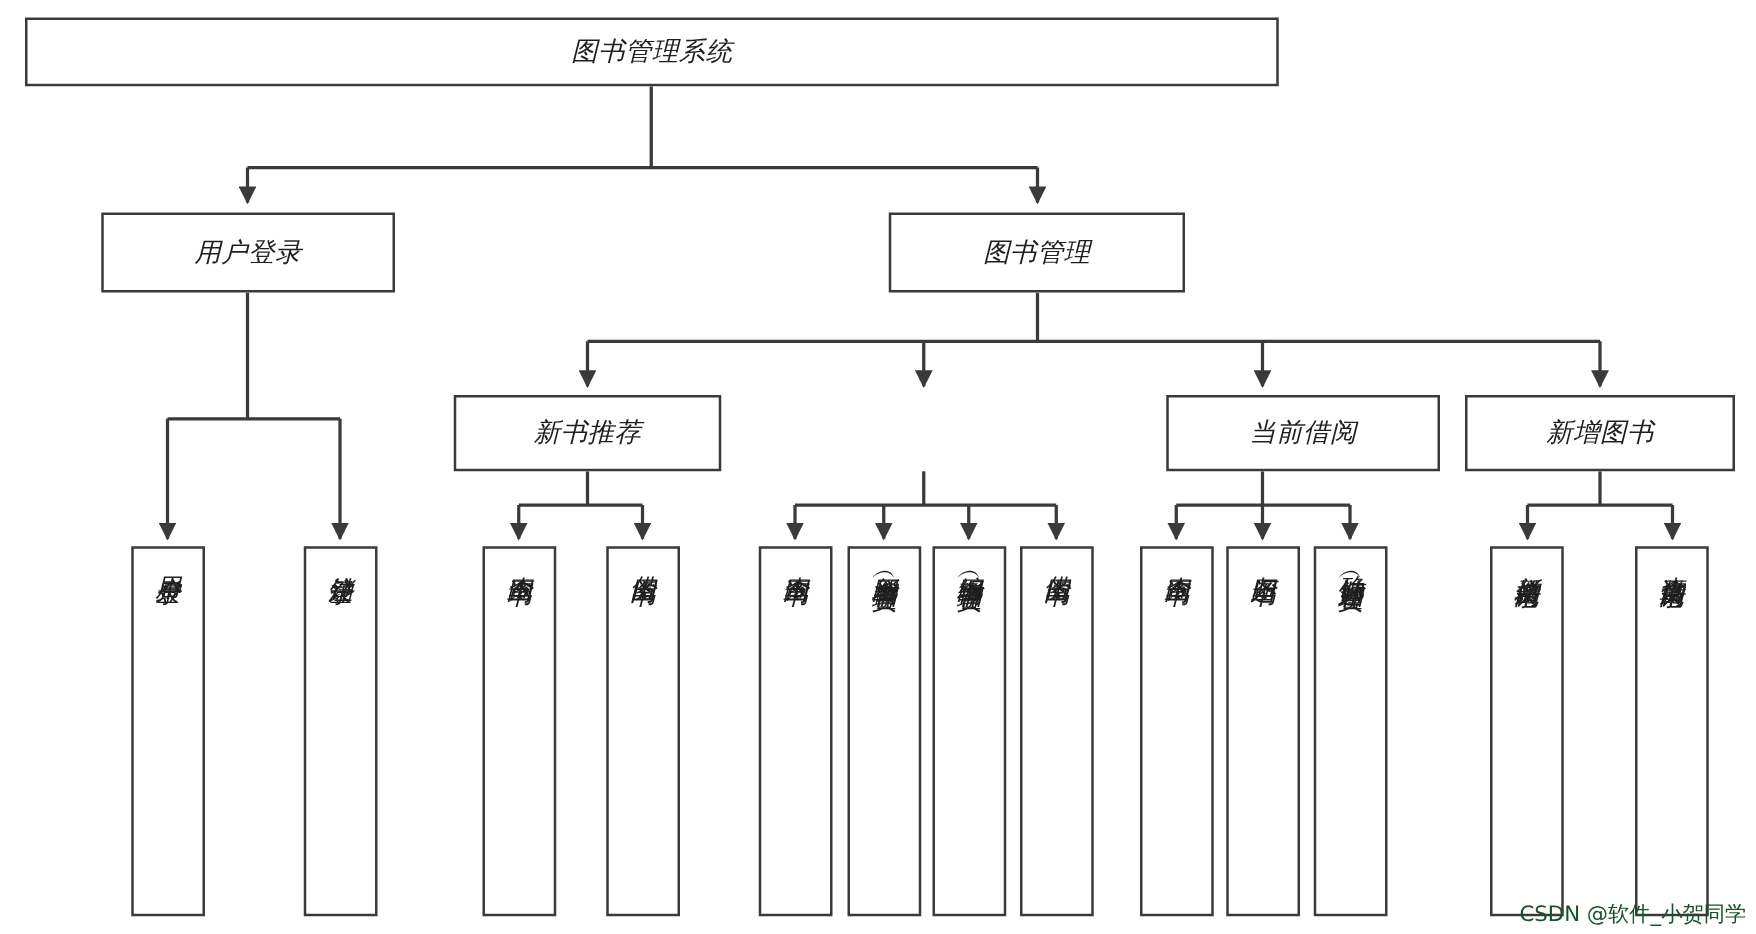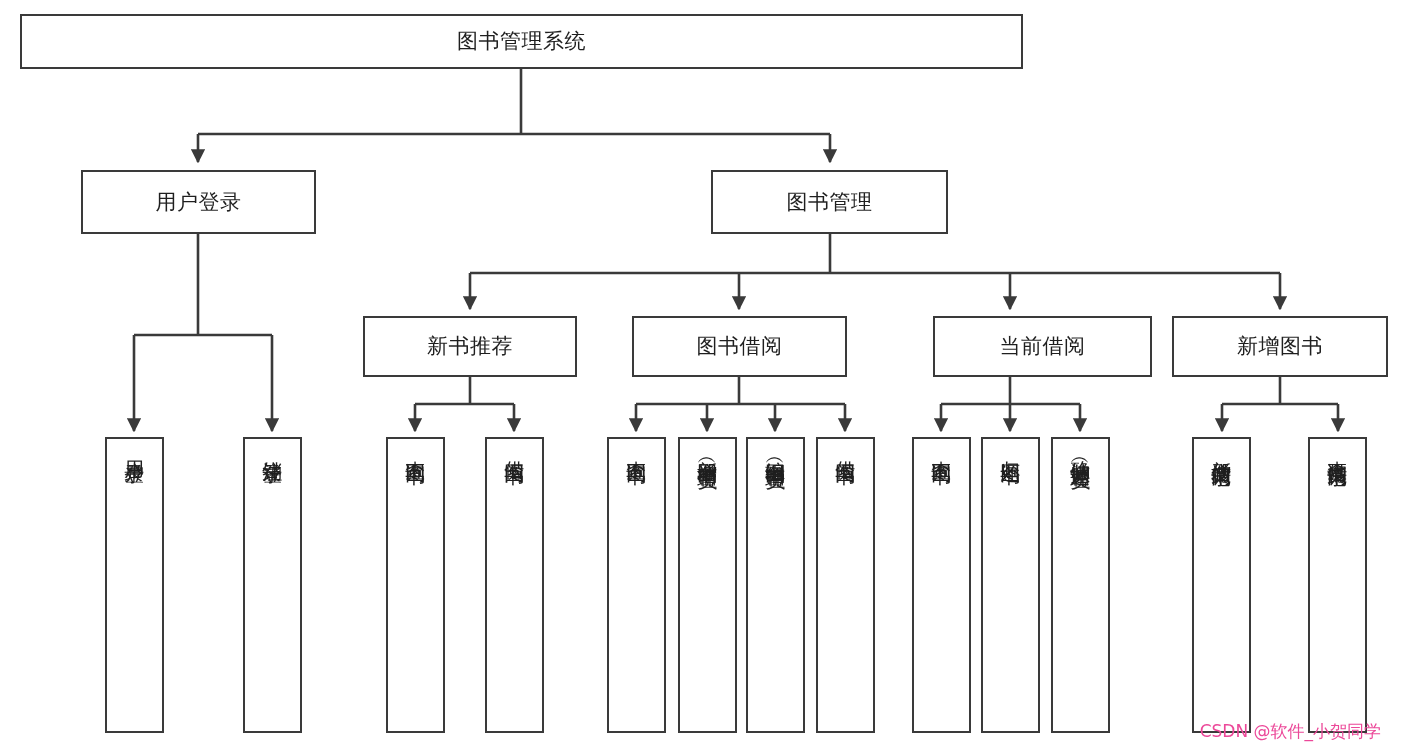--- a/index.html
+++ b/index.html
@@ -34,20 +34,21 @@
     display: flex;
     align-items: center;
     justify-content: center;
     color: #1f1f1f;
     z-index: 2;
   }
   .node .lbl {
     display: block;
     line-height: 1.05;
     white-space: nowrap;
+    font-style: italic;
   }
   
   .node.horiz .lbl {
     font-size: 21px;
     letter-spacing: 0.5px;
   }
   .node.root .lbl {
     font-size: 21px;
   }
   
@@ -61,24 +62,24 @@
     font-size: 20px;
     line-height: 1.12;
     letter-spacing: 1.5px;
     white-space: nowrap;
   }
   .node.vert.tall .lbl {
     font-size: 20px;
   }
   .watermark {
     position: absolute;
-    right: 24px;
+    right: 8px;
     bottom: 4px;
     font-size: 17px;
-    color: #ec4899;
+    color: #14532d;
     z-index: 5;
     white-space: nowrap;
     font-family: "DejaVu Sans", "Liberation Sans", sans-serif;
   }
 </style>
 </head>
 <body>
 
 <div id="canvas">
 
@@ -139,23 +140,20 @@
   <div class="node horiz" style="left:81px; top:170px; width:235px; height:64px;">
     <span class="lbl">用户登录</span>
   </div>
   <div class="node horiz" style="left:363px; top:316px; width:214px; height:61px;">
     <span class="lbl">新书推荐</span>
   </div>
 
   <div class="node horiz" style="left:711px; top:170px; width:237px; height:64px;">
     <span class="lbl">图书管理</span>
   </div>
-  <div class="node horiz" style="left:632px; top:316px; width:215px; height:61px;">
-    <span class="lbl">图书借阅</span>
-  </div>
   <div class="node horiz" style="left:901px; top:316px; width:219px; height:61px;margin-left:32px;">
     <span class="lbl">当前借阅</span>
   </div>
   <div class="node horiz" style="left:1172px; top:316px; width:216px; height:61px;">
     <span class="lbl">新增图书</span>
   </div>
 
   <div class="node vert" style="left:105px; top:437px; width:59px; height:296px;">
     <span class="lbl">用户登录</span>
   </div>

